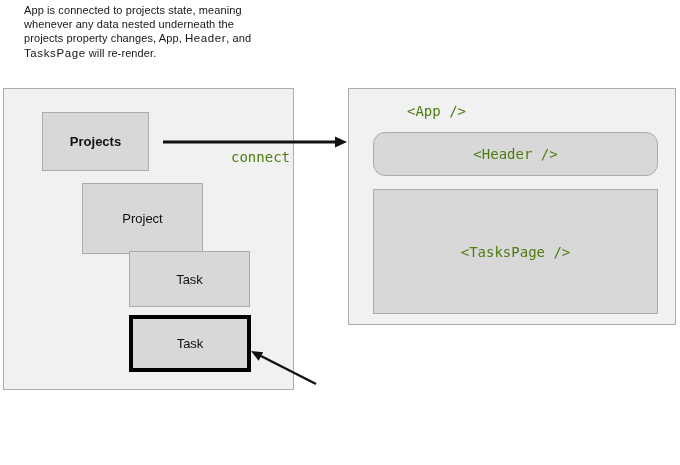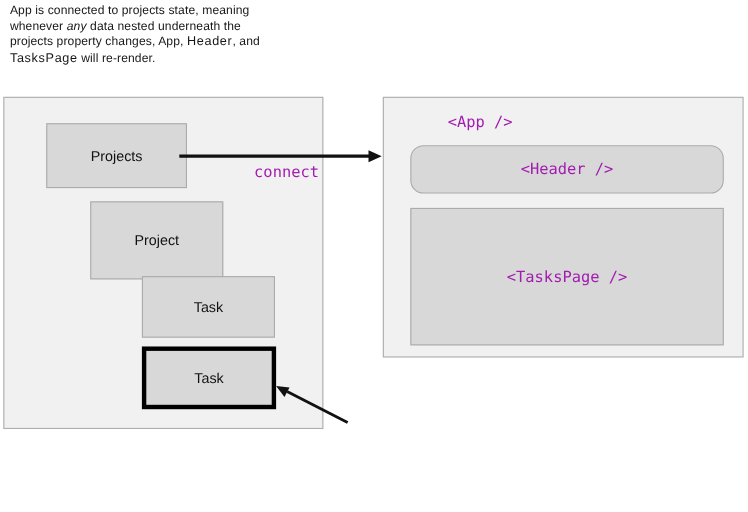--- a/index.html
+++ b/index.html
@@ -4,41 +4,41 @@
 <style>
   html,body{margin:0;padding:0;background:#ffffff;}
   #stage{
     position:relative;width:680px;height:465px;background:#ffffff;
     font-family:"Liberation Sans",sans-serif;color:#161616;overflow:hidden;
   }
   .caption{
     position:absolute;font-size:11px;letter-spacing:0.1px;
     white-space:pre-line;color:#161616;
   }
-  #caption-top{left:9px;top:3px;width:260px;line-height:14.2px;}
+  #caption-top{left:24px;top:3px;width:260px;line-height:14.2px;}
   #caption-bottom{left:326px;top:346px;width:160px;line-height:13.7px;}
-  .seg-italic{font-style:italic;}
+  .seg-italic{}
   .seg-mono{font-family:Liberation Sans, sans-serif;font-size:11.5px;letter-spacing:0.6px;}
   .panel{
     position:absolute;background:#f1f1f1;border:1px solid #adadad;box-sizing:border-box;
   }
   #left-panel{left:3px;top:88px;width:291px;height:302px;}
   #right-panel{left:348px;top:88px;width:328px;height:237px;}
   .node{
     position:absolute;background:#d8d8d8;border:1px solid #ababab;box-sizing:border-box;
     display:flex;align-items:center;justify-content:center;
     font-size:13px;color:#111;
   }
   .node.highlight{border:4px solid #000000;}
   .mono-label{
-    font-family:"DejaVu Sans Mono",monospace;font-size:14px;color:#a21caf;letter-spacing:0px;
+    font-family:"DejaVu Sans Mono",monospace;font-size:14px;color:#4d7c0f;letter-spacing:0px;
   }
   #app-label{position:absolute;left:58px;top:14px;}
   #connect-label{position:absolute;left:231px;top:149px;}
-  #node-projects{left:38px;top:23px;width:128px;height:59px;}
+  #node-projects{left:38px;top:23px;width:107px;height:59px;font-weight:bold;}
   #node-project{left:78px;top:94px;width:121px;height:71px;}
   #node-task1{left:125px;top:162px;width:121px;height:56px;}
   #node-task2{left:125px;top:226px;width:122px;height:57px;}
   #node-header{left:24px;top:43px;width:285px;height:44px;border-radius:12px;}
   #node-taskspage{left:24px;top:100px;width:285px;height:125px;}
   #arrow-layer{position:absolute;left:0;top:0;width:680px;height:465px;pointer-events:none;}
 </style>
 </head>
 <body>
 

